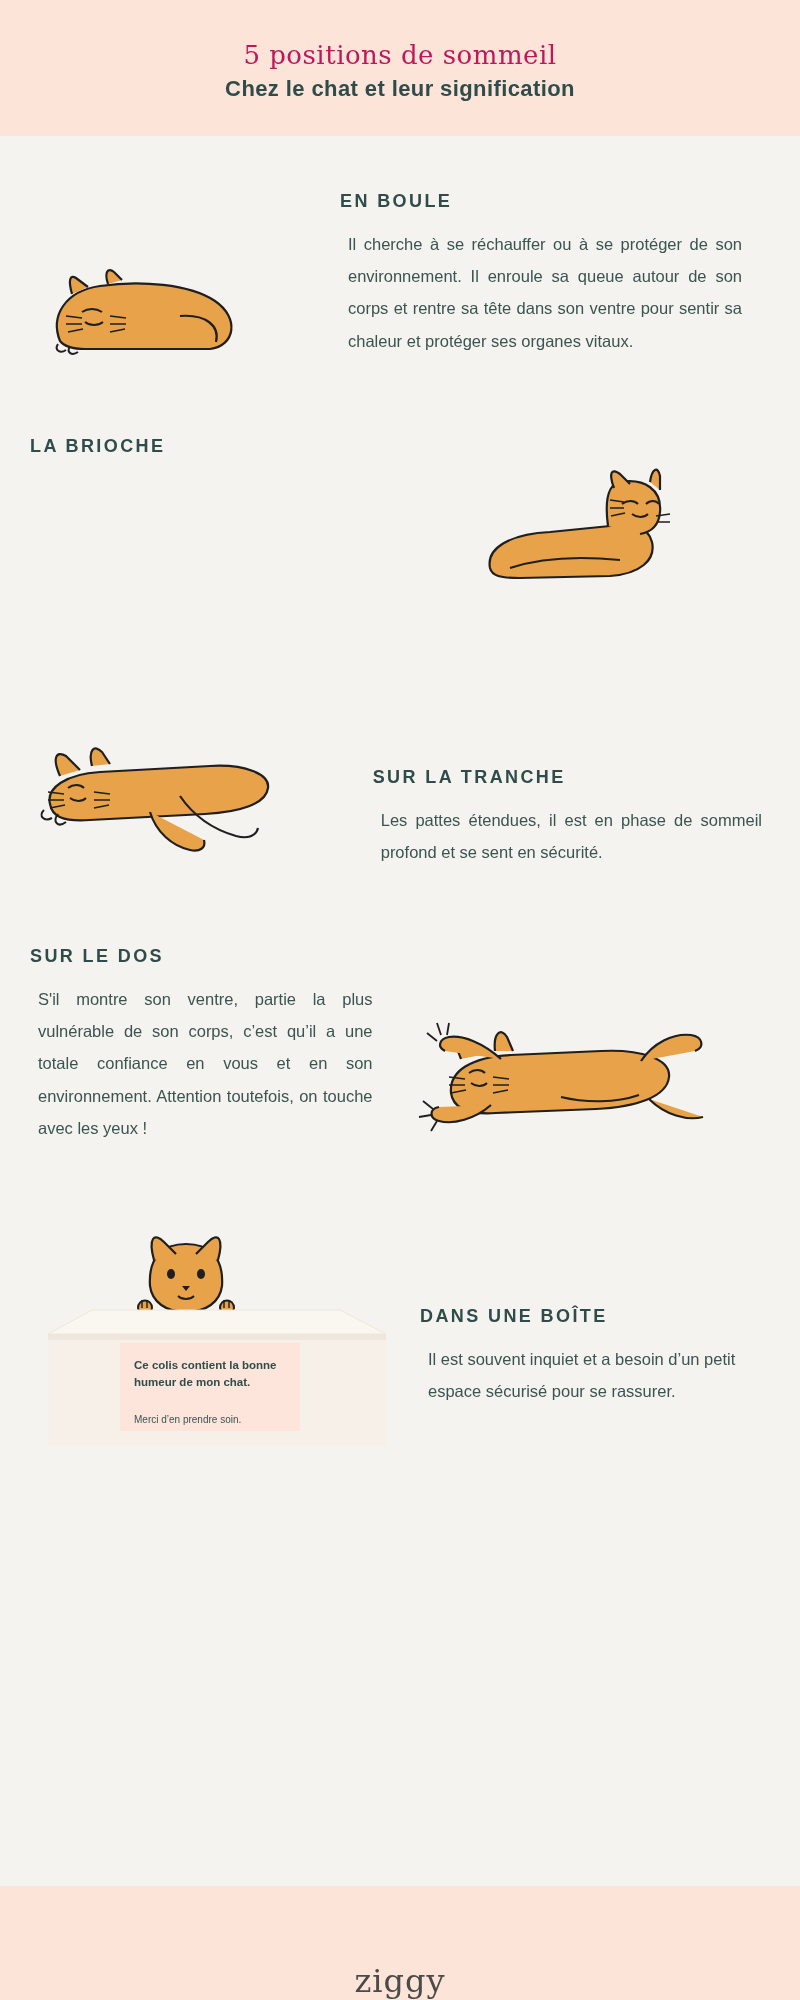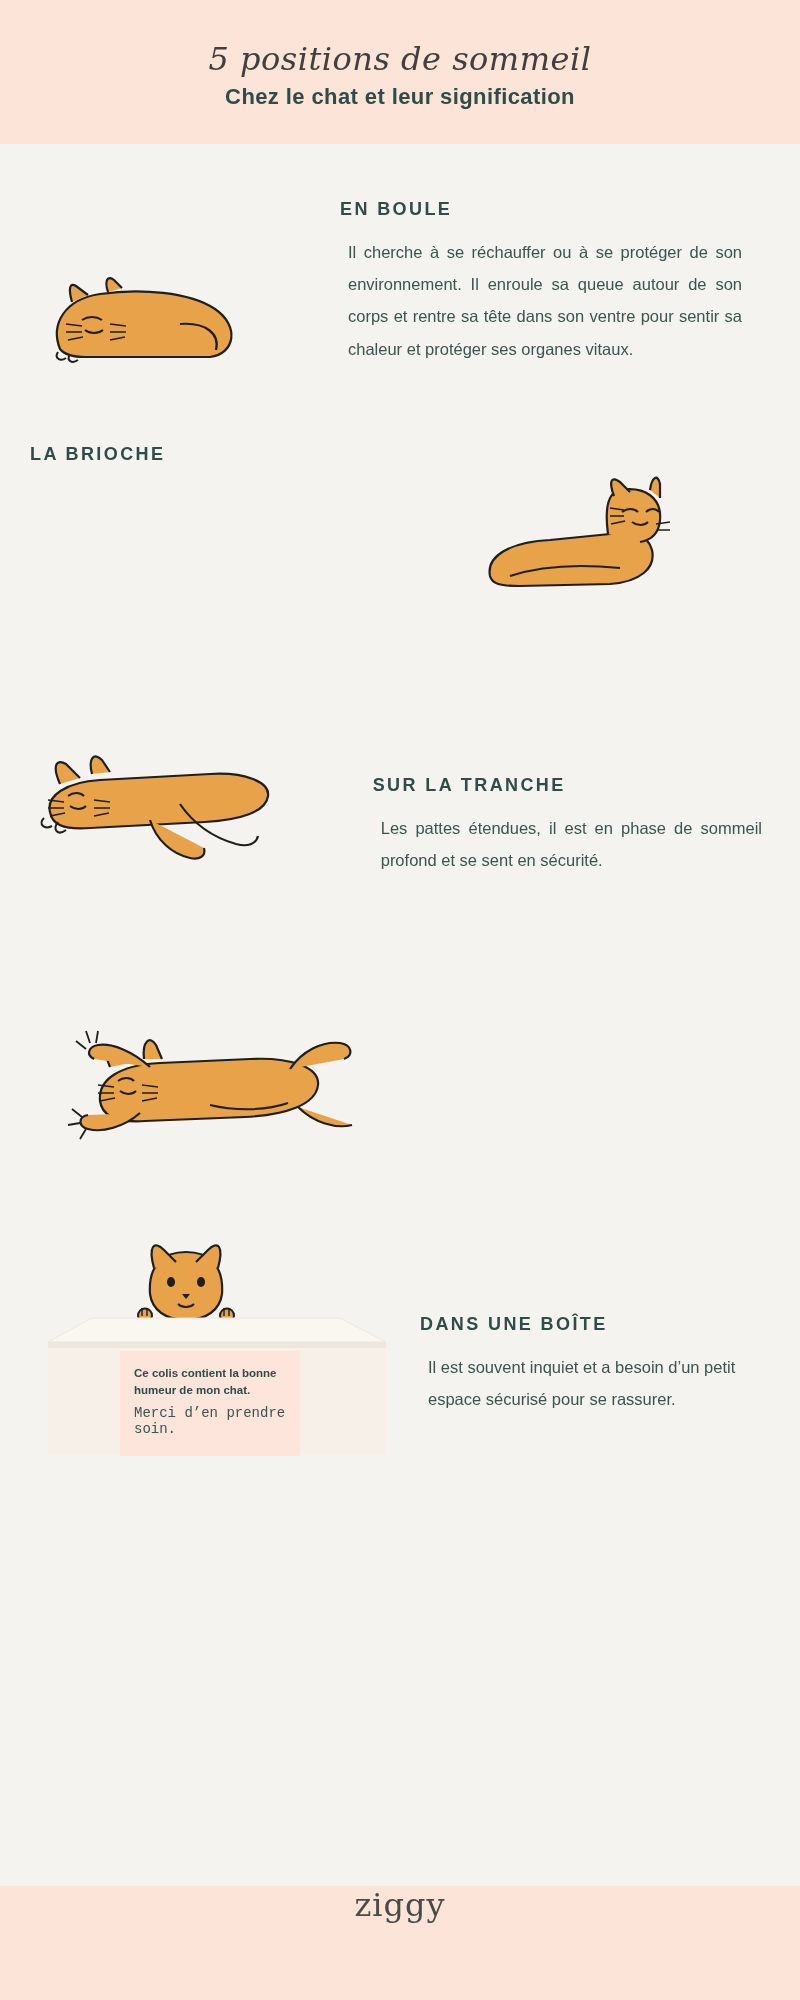--- a/index.html
+++ b/index.html
@@ -23,23 +23,22 @@
 
   
   .header {
     background: #FCE4D8;
     padding: 40px 30px 34px 30px;
     text-align: center;
     box-sizing: border-box;
   }
   .header-script {
     font-family: "DejaVu Serif", serif;
-    font-style: italic;
-    font-size: 32px;
-    color: #404040;
+    font-size: 26px;
+    color: #be185d;
     letter-spacing: 0.5px;
     margin: 0 0 6px 0;
     font-weight: normal;
   }
   .header-title {
     font-family: "Liberation Sans", sans-serif;
     font-weight: bold;
     font-size: 22px;
     color: #2F4C4A;
     letter-spacing: 0.4px;
@@ -97,49 +96,48 @@
   .s5 .art { width: 380px; }
   .s5 .txt { width: 360px; padding-top: 90px; padding-left: 10px; }
 
   
   .box-wrap { position: relative; width: 380px; height: 230px; }
   .box-label {
     position: absolute;
     left: 90px;
     top: 127px;
     width: 180px;
-    height: 105px;
+    height: 88px;
     background: #FDE5DB;
     box-sizing: border-box;
     padding: 14px 14px;
   }
   .box-label .l1 {
     font-size: 11.5px;
     font-weight: bold;
     color: #2F4C4A;
     line-height: 1.45;
     margin: 0;
   }
   .box-label .l2 {
-    font-size: 14px;
+    font-size: 10px;
     color: #3B5452;
-    margin: 7px 0 0 0;
-    font-family: Liberation Mono, monospace;
+    margin: 24px 0 0 0;
   }
 
   
   .footer {
     position: absolute;
     left: 0;
     bottom: 0;
     width: 800px;
     height: 114px;
     background: #FCE4D8;
     display: flex;
-    align-items: flex-start;
+    align-items: flex-end;
     justify-content: center;
   }
   .footer-logo {
     font-family: "DejaVu Serif", serif;
     font-size: 32px;
     color: #4A4A48;
     letter-spacing: 1px;
   }
 
   svg { display: block; }
@@ -209,20 +207,24 @@
         <path d="M14 84 C8 90, 14 96, 22 92 M28 88 C22 96, 28 102, 36 96" fill="none" stroke="#1F1F1F" stroke-width="2"></path>
       </svg>
     </div>
     <div class="txt">
       <h3 class="sec-title">SUR LA TRANCHE</h3>
       <p class="sec-body">Les pattes étendues, il est en phase de sommeil profond et se sent en sécurité.</p>
     </div>
   </div>
 
   <div class="section s4 row">
+    <div class="txt">
+      <h3 class="sec-title">SUR LE DOS</h3>
+      <p class="sec-body">S'il montre son ventre, partie la plus vulnérable de son corps, c’est qu’il a une totale confiance en vous et en son environnement. Attention toutefois, on touche avec les yeux !</p>
+    </div>
     <div class="art">
       <svg width="330" height="170" viewBox="0 0 330 170" style="margin-left:10px">
         <path d="M60 92 C58 70, 80 56, 120 54 L210 50 C250 48, 280 58, 278 76 C276 96, 245 106, 205 108 L105 112 C75 114, 62 106, 60 92 Z" fill="#E7A24A" stroke="#1F1F1F" stroke-width="2.2" stroke-linejoin="round"></path>
         <path d="M70 58 C62 40, 68 32, 78 40 L90 54" fill="#E7A24A" stroke="#1F1F1F" stroke-width="2.2" stroke-linejoin="round"></path>
         <path d="M104 50 C102 32, 110 26, 116 36 L122 50" fill="#E7A24A" stroke="#1F1F1F" stroke-width="2.2" stroke-linejoin="round"></path>
         <path d="M78 72 C83 68, 90 68, 94 72" fill="none" stroke="#1F1F1F" stroke-width="2"></path>
         <path d="M80 82 C85 86, 92 86, 96 82" fill="none" stroke="#1F1F1F" stroke-width="2"></path>
         <path d="M58 76 L74 78 M58 84 L74 84 M60 92 L75 89" fill="none" stroke="#1F1F1F" stroke-width="1.5"></path>
         <path d="M102 76 L118 78 M102 84 L118 84 M102 92 L117 89" fill="none" stroke="#1F1F1F" stroke-width="1.5"></path>
         <path d="M110 58 C92 42, 72 34, 58 36 C48 38, 46 46, 54 50" fill="#E7A24A" stroke="#1F1F1F" stroke-width="2.2" stroke-linejoin="round"></path>

